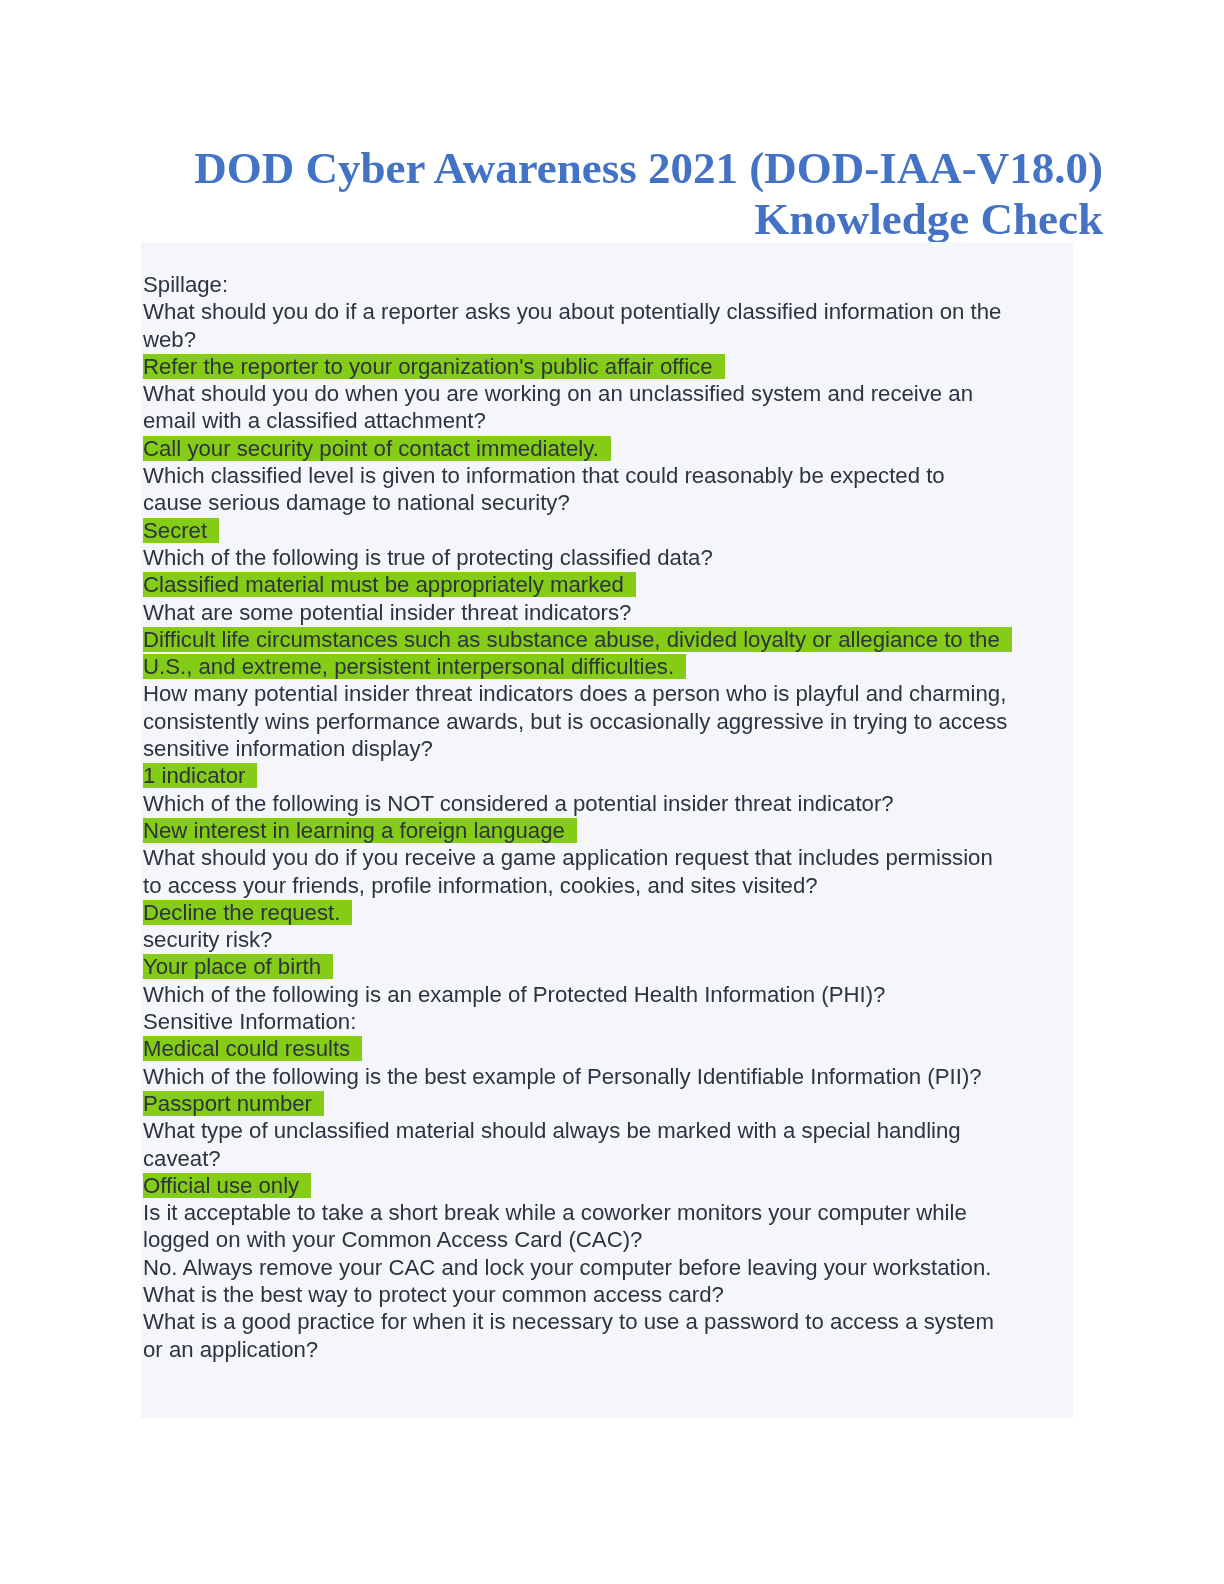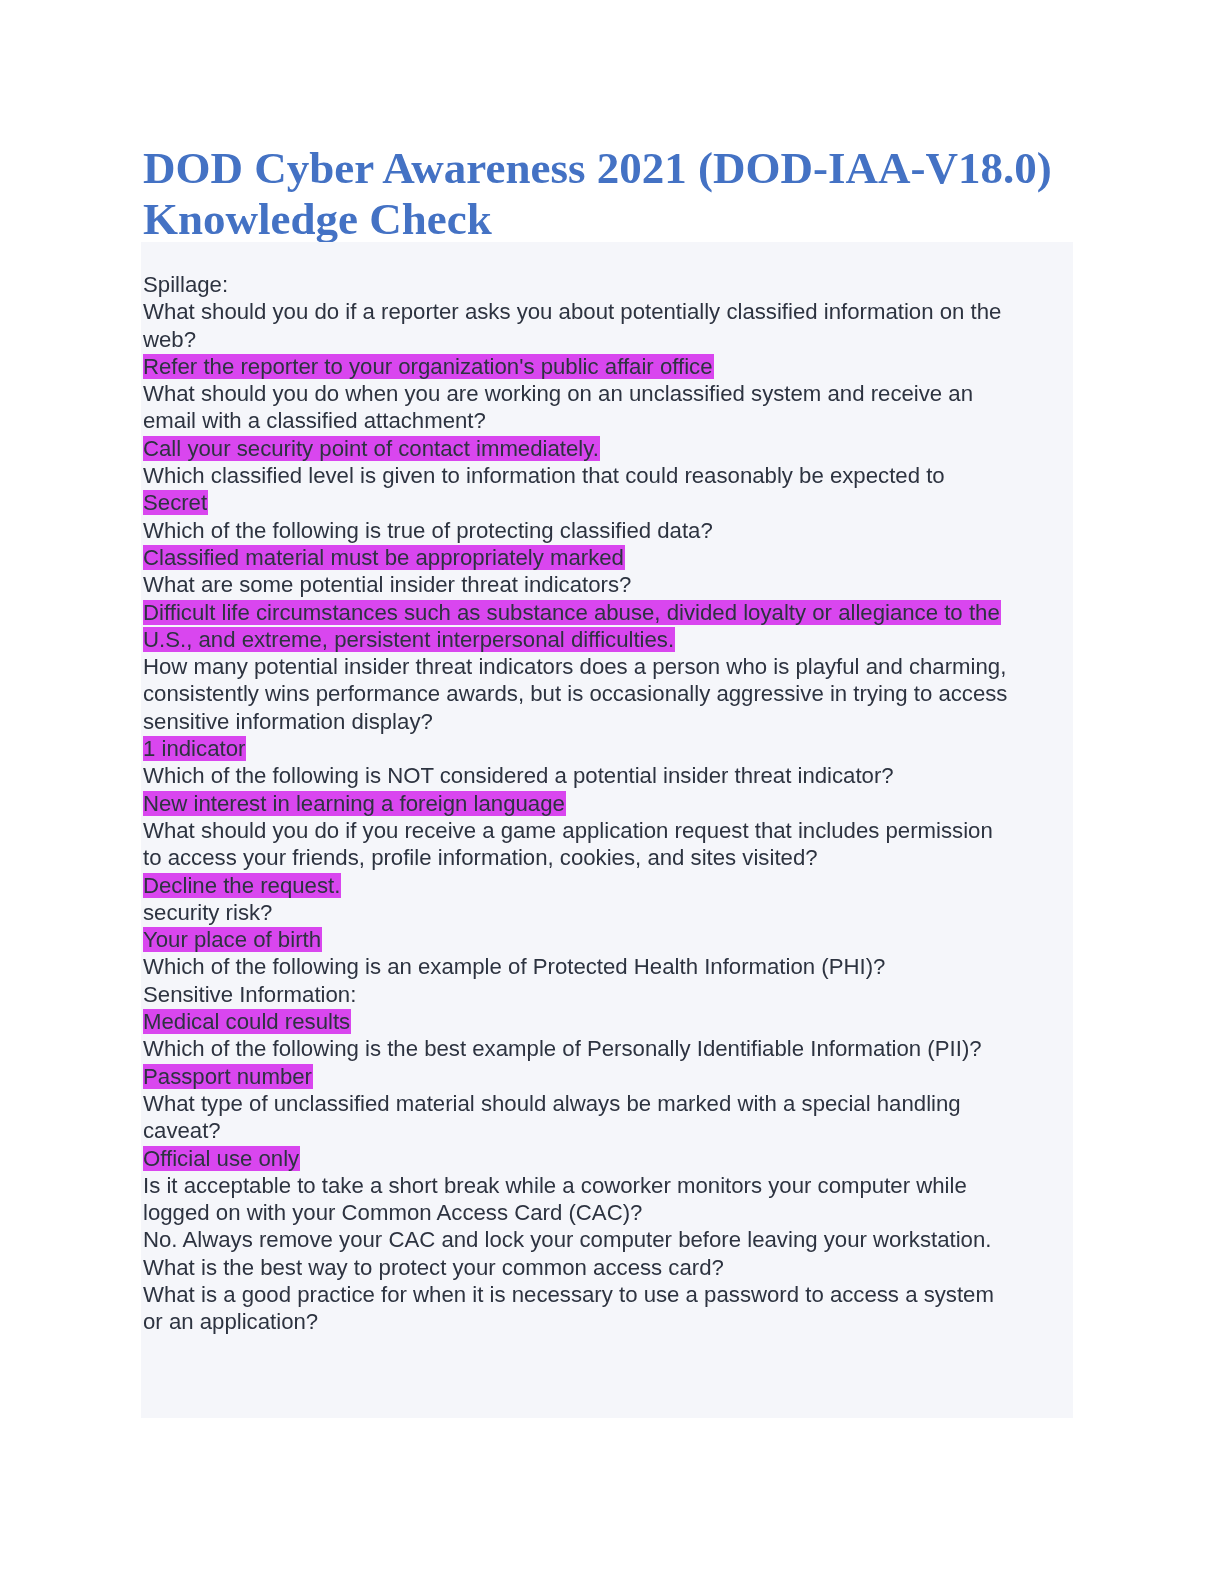--- a/index.html
+++ b/index.html
@@ -3,52 +3,53 @@
 <meta charset="utf-8">
 <style>
   html, body { margin: 0; padding: 0; background: #ffffff; }
   body { width: 1224px; height: 1584px; position: relative; overflow: hidden; }
   .title {
     position: absolute; left: 143px; top: 143px; width: 960px;
     font-family: "Liberation Serif", "DejaVu Serif", serif;
     font-weight: bold; font-size: 45px; line-height: 51px;
     color: #4472c4; margin: 0;
   }
-  .title span { display: block; white-space: nowrap; }
+  .title span { display: block; white-space: nowrap; text-align: right; }
   .panel {
     position: absolute; left: 141px; top: 242px; width: 932px; height: 1176px;
     background: #f5f6fa;
   }
   .content {
     position: absolute; left: 143px; top: 271px; width: 935px;
     font-family: Liberation Sans, sans-serif;
     font-size: 22.2px; line-height: 27.3px; color: #2d3340;
   }
   .line { display: block; white-space: nowrap; height: 27.3px; }
-  .hl { background: #d946ef; padding: 0 1px 0 0; }
+  .hl { background: #84cc16; padding: 0 12px 0 0; }
 </style>
 </head>
 <body>
 
 <h1 class="title">
   <span>DOD Cyber Awareness 2021 (DOD-IAA-V18.0)</span>
   <span>Knowledge Check</span>
 </h1>
 
 <div class="panel"></div>
 
 <div class="content" id="content">
     <div class="line"><span>Spillage:</span></div>
     <div class="line"><span>What should you do if a reporter asks you about potentially classified information on the</span></div>
     <div class="line"><span>web?</span></div>
     <div class="line"><span class="hl">Refer the reporter to your organization's public affair office</span></div>
     <div class="line"><span>What should you do when you are working on an unclassified system and receive an</span></div>
     <div class="line"><span>email with a classified attachment?</span></div>
     <div class="line"><span class="hl">Call your security point of contact immediately.</span></div>
     <div class="line"><span>Which classified level is given to information that could reasonably be expected to</span></div>
+    <div class="line"><span>cause serious damage to national security?</span></div>
     <div class="line"><span class="hl">Secret</span></div>
     <div class="line"><span>Which of the following is true of protecting classified data?</span></div>
     <div class="line"><span class="hl">Classified material must be appropriately marked</span></div>
     <div class="line"><span>What are some potential insider threat indicators?</span></div>
     <div class="line"><span class="hl">Difficult life circumstances such as substance abuse, divided loyalty or allegiance to the</span></div>
     <div class="line"><span class="hl">U.S., and extreme, persistent interpersonal difficulties.</span></div>
     <div class="line"><span>How many potential insider threat indicators does a person who is playful and charming,</span></div>
     <div class="line"><span>consistently wins performance awards, but is occasionally aggressive in trying to access</span></div>
     <div class="line"><span>sensitive information display?</span></div>
     <div class="line"><span class="hl">1 indicator</span></div>

